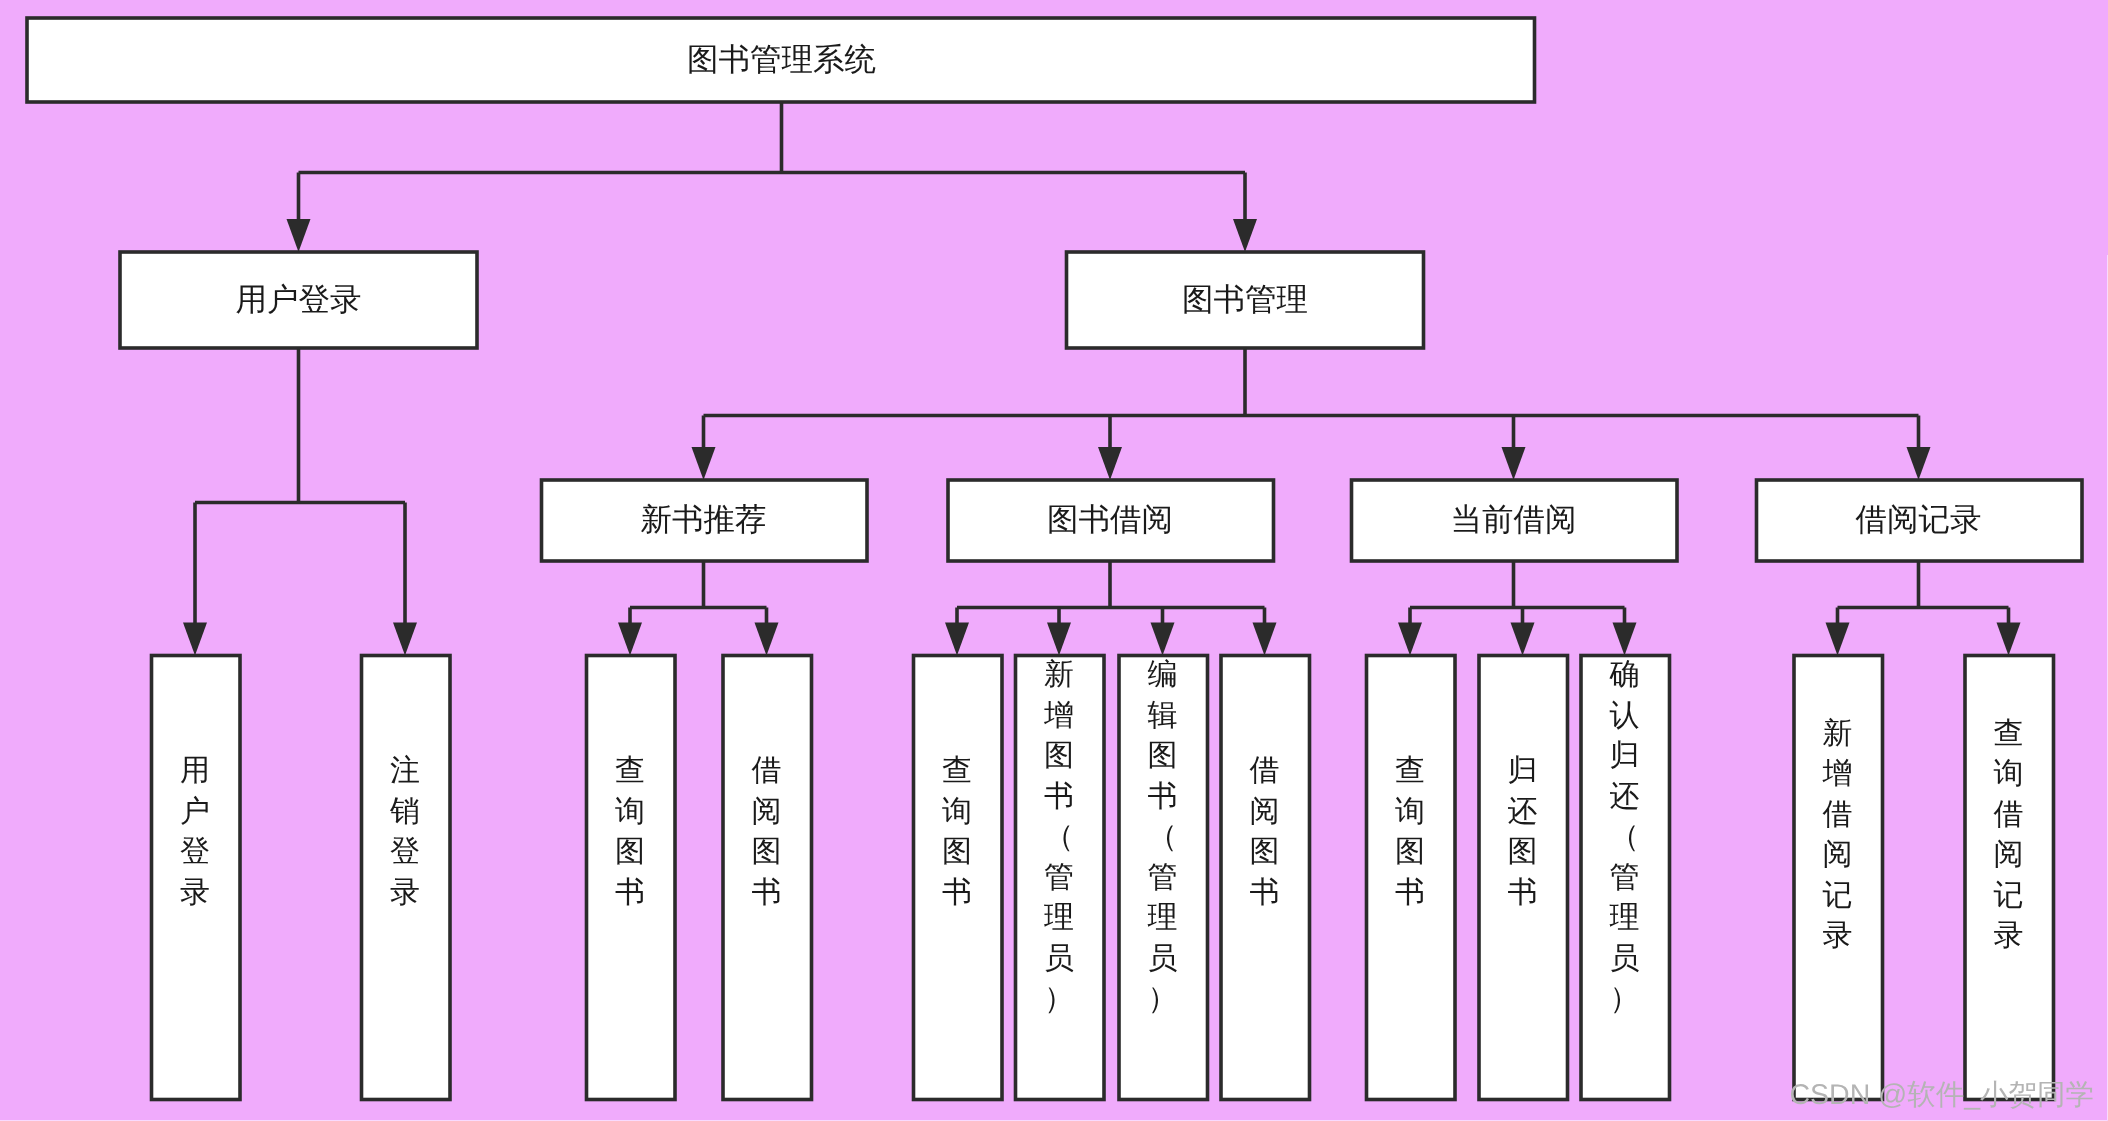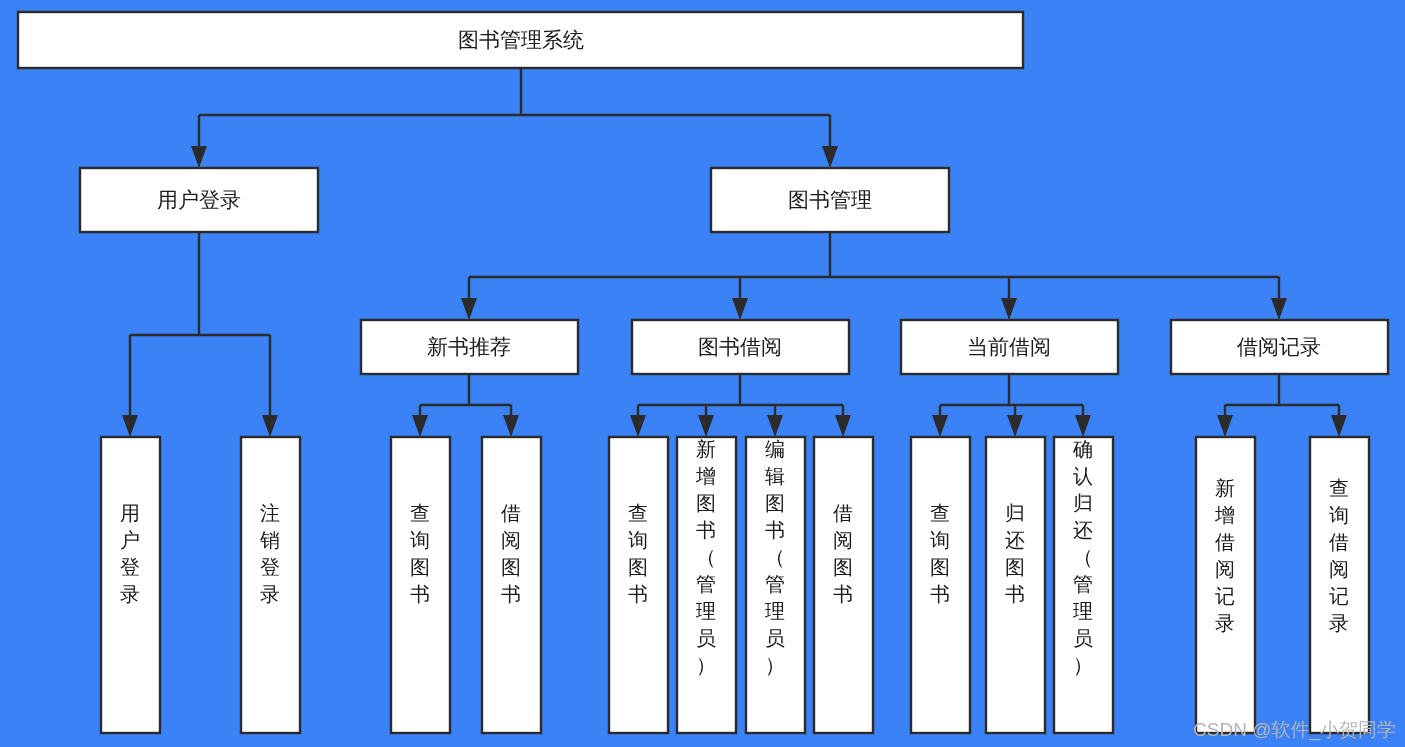--- a/index.html
+++ b/index.html
@@ -8,21 +8,21 @@
     padding: 0;
     background: #ffffff;
   }
   body {
     font-family: "Liberation Sans", "DejaVu Sans", sans-serif;
   }
   #diagram-root {
     position: relative;
     width: 1405px;
     height: 747px;
-    background: #3b82f6;
+    background: #f0abfc;
     overflow: hidden;
   }
   svg#tree-svg {
     position: absolute;
     top: 0;
     left: 0;
     width: 1405px;
     height: 747px;
     display: block;
   }

